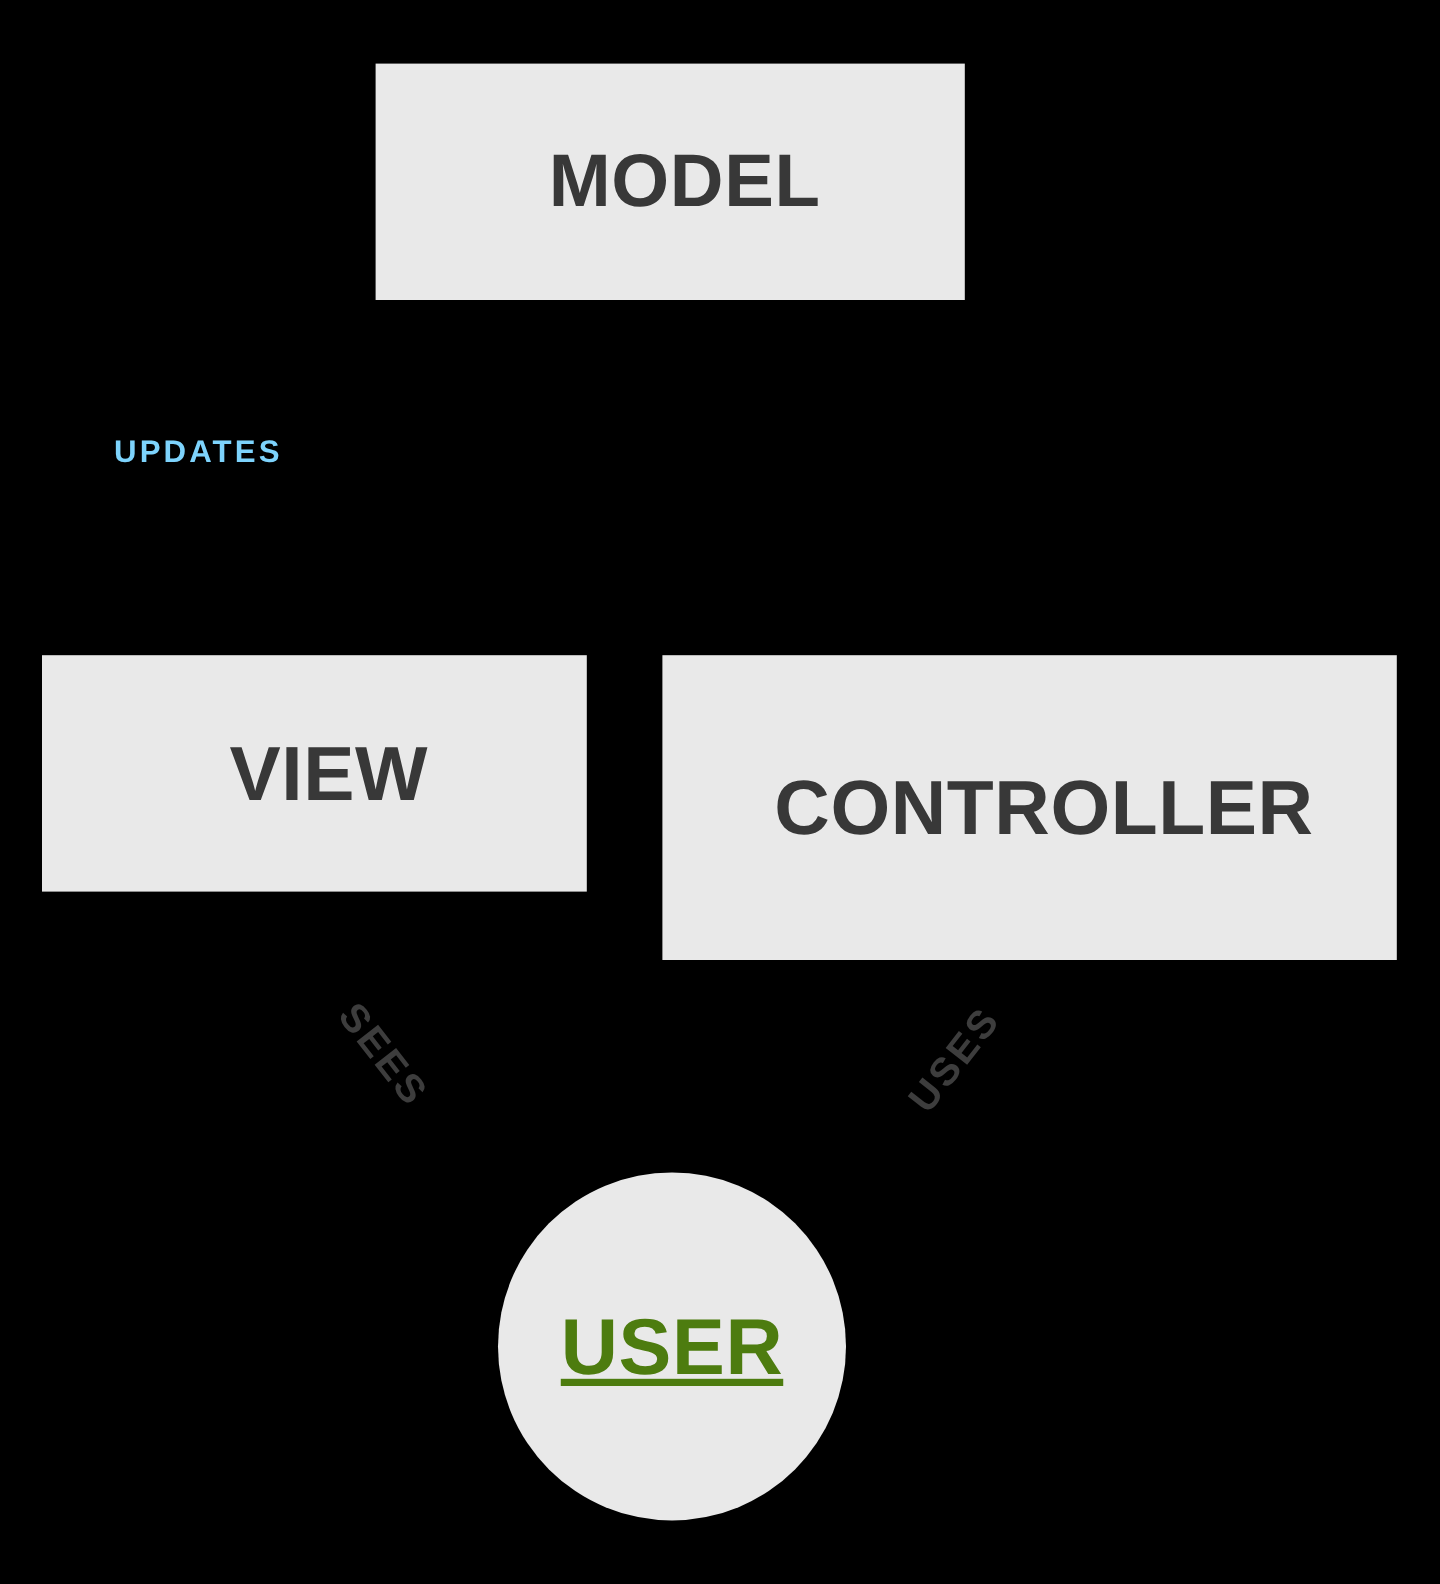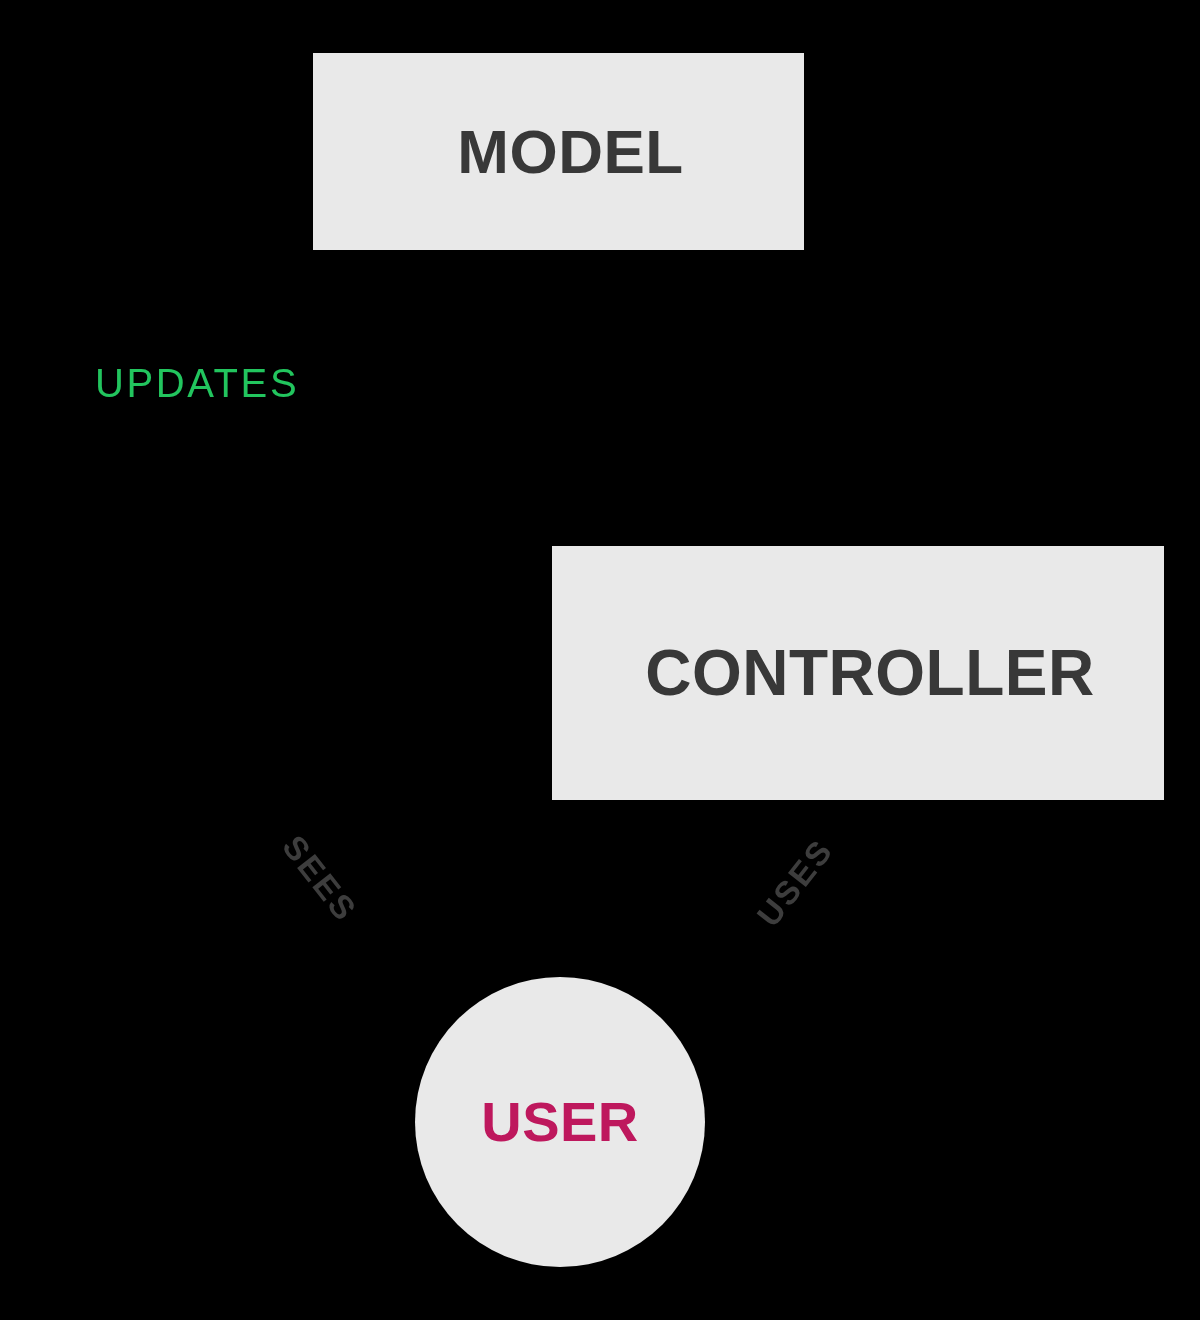--- a/index.html
+++ b/index.html
@@ -52,34 +52,35 @@
     top: 977px;
     width: 290px;
     height: 290px;
     background: #E9E9E9;
     border-radius: 50%;
     display: flex;
     align-items: center;
     justify-content: center;
   }
   #user-circle .node-label {
-    color: #be185d;
+    color: #4d7c0f;
     font-weight: bold;
-    font-size: 56px;
+    font-size: 66px;
     line-height: 1;
     letter-spacing: 0.5px;
     white-space: nowrap;
+    text-decoration: underline;
   }
 
   
   .edge-label {
     position: absolute;
-    color: #22c55e;
-    font-weight: normal;
-    font-size: 40px;
+    color: #7dd3fc;
+    font-weight: bold;
+    font-size: 26px;
     letter-spacing: 2.6px;
     line-height: 1;
     white-space: nowrap;
   }
   #label-updates     { left: 95px;  top: 363px; }
   #label-manipulates { left: 697px; top: 363px; }
 
   
   .edge-label-rot {
     position: absolute;
@@ -111,20 +112,23 @@
 
 <div id="canvas">
 
   <div class="node-box" id="model-box">
     <span class="node-label">MODEL</span>
   </div>
 
   <div class="edge-label" id="label-updates">UPDATES</div>
 
 
+  <div class="node-box" id="view-box">
+    <span class="node-label">VIEW</span>
+  </div>
 
   <div class="node-box" id="controller-box">
     <span class="node-label">CONTROLLER</span>
   </div>
 
   <div class="edge-label-rot" id="label-sees">SEES</div>
 
   <div class="edge-label-rot" id="label-uses">USES</div>
 
   <div id="user-circle">

